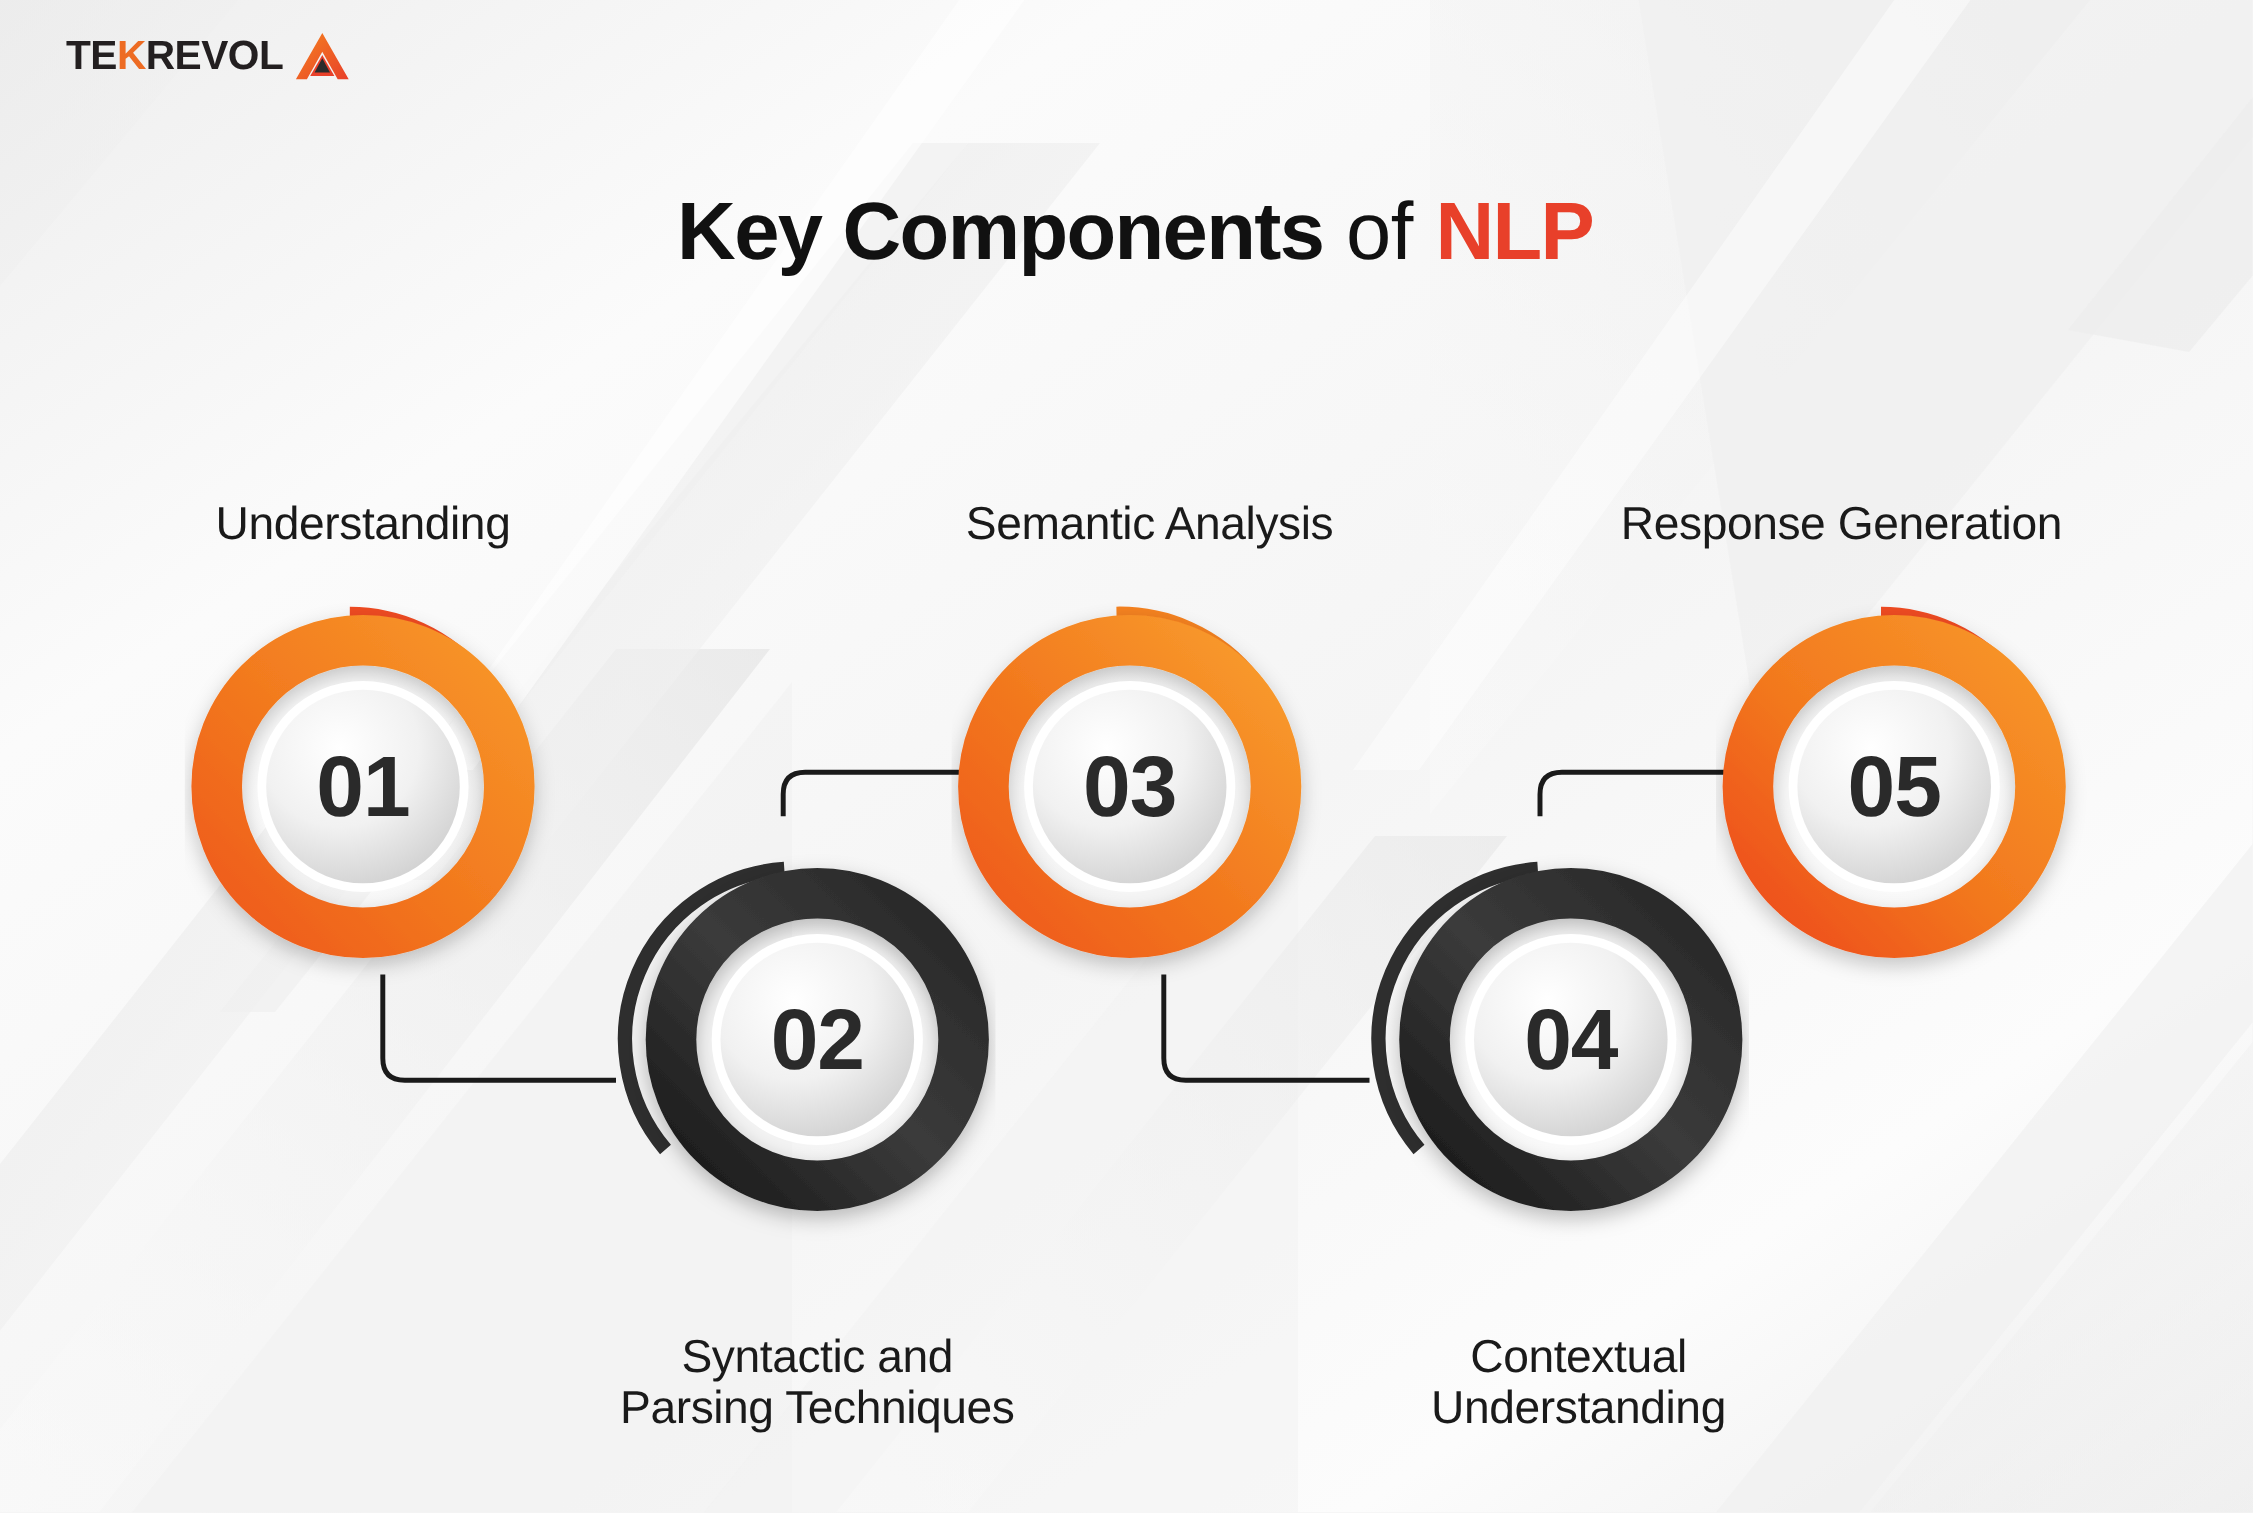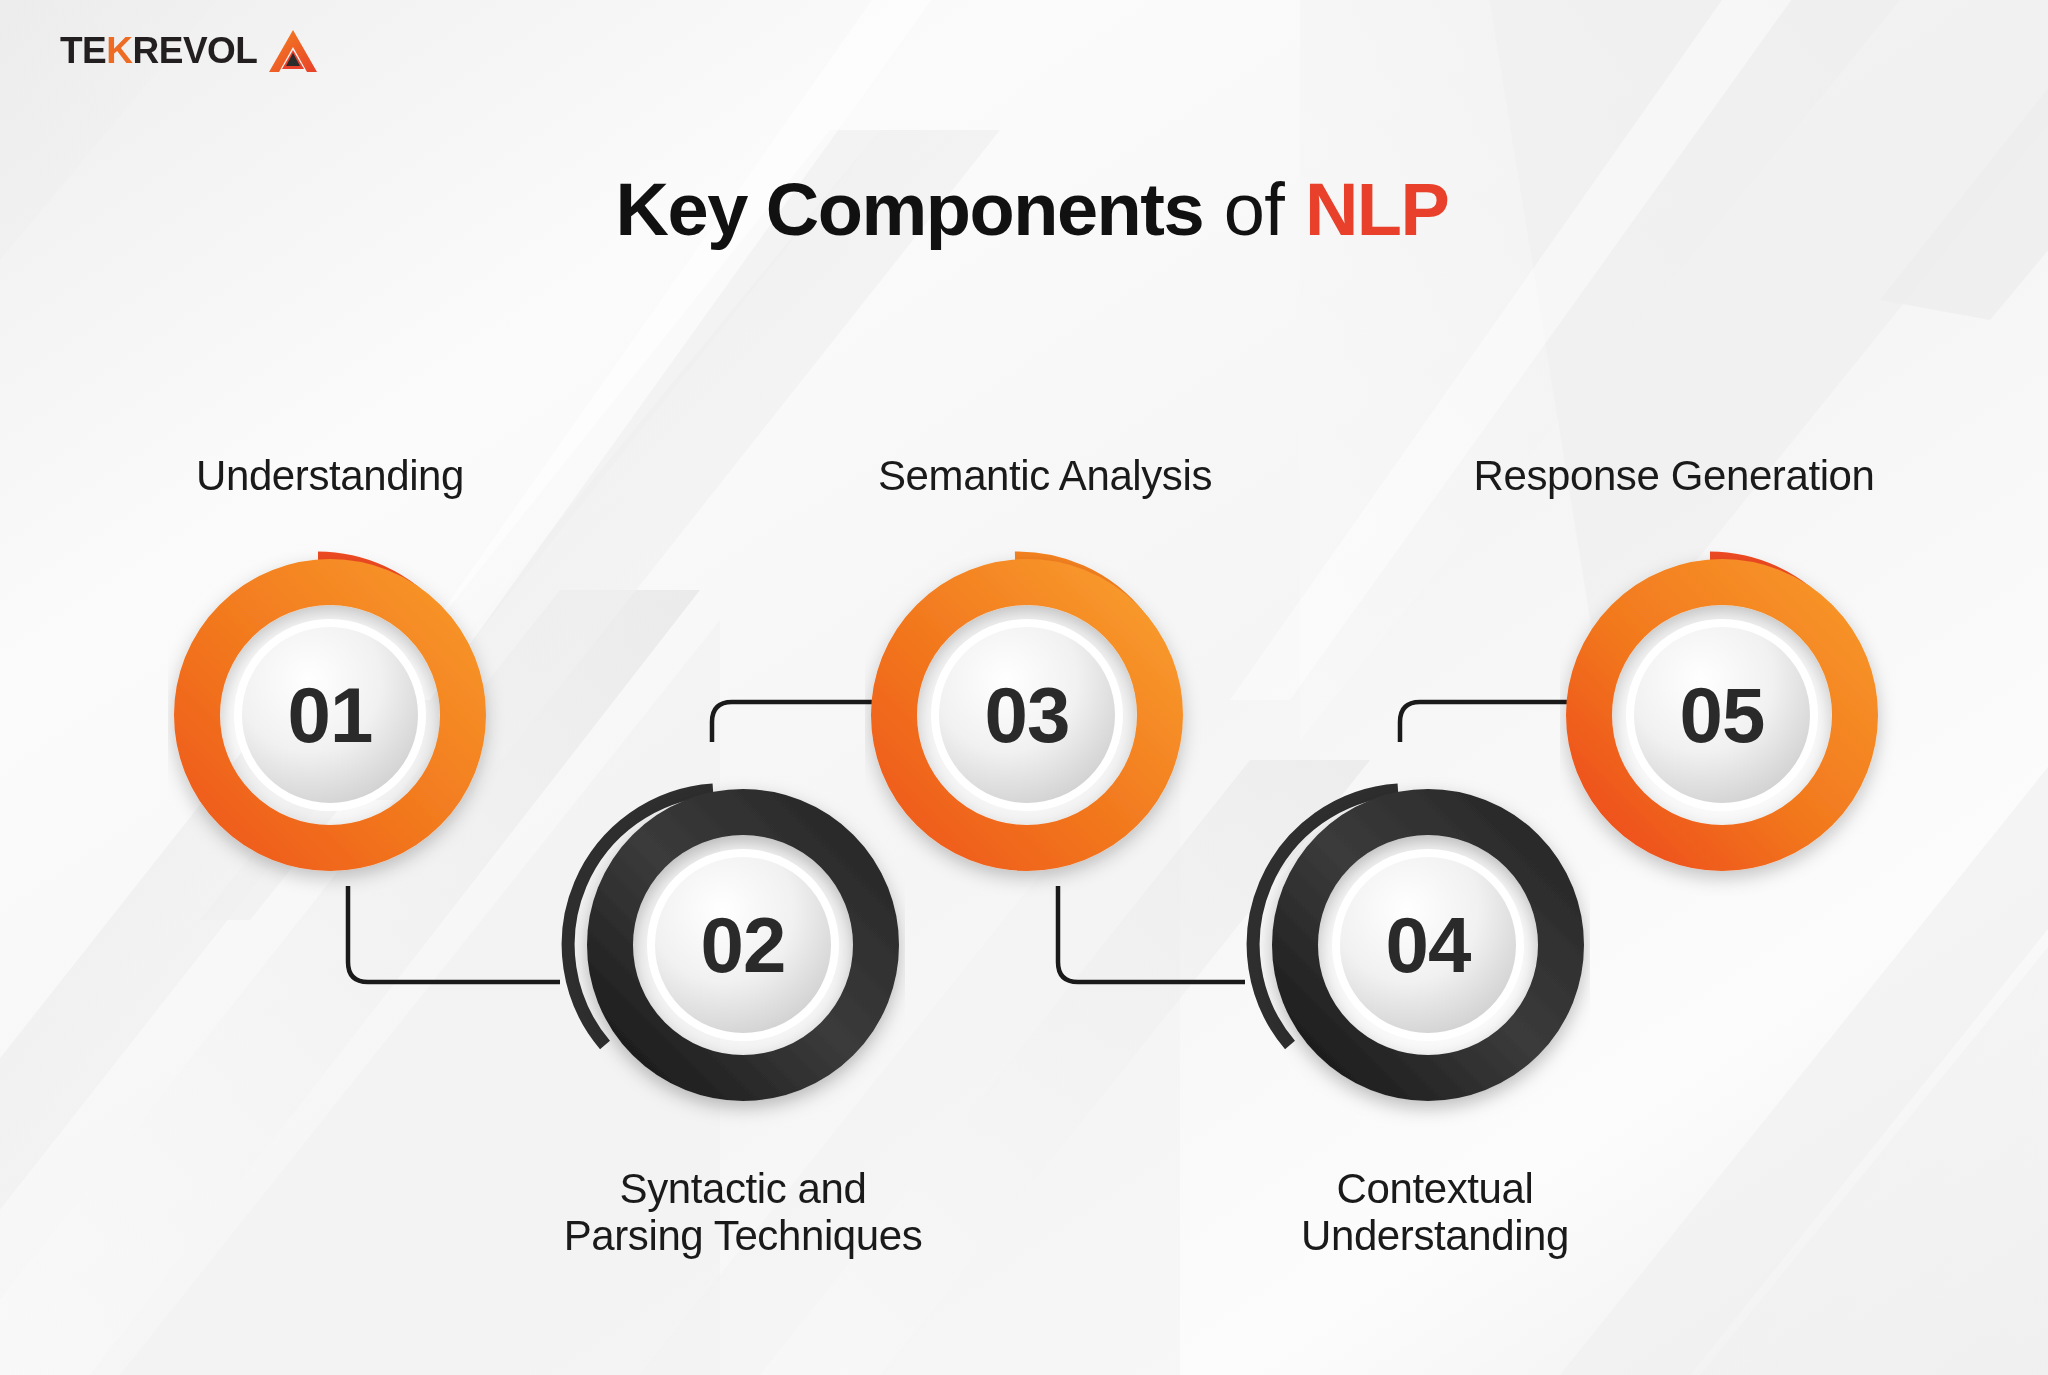--- a/index.html
+++ b/index.html
@@ -93,21 +93,21 @@
     position: absolute;
     text-align: center;
     font-family: "Liberation Sans", sans-serif;
     font-size: 42px;
     line-height: 1.12;
     letter-spacing: -0.4px;
     color: #1a1a1a;
     white-space: pre-line;
   }
   .label-top   { width: 520px; }
-  .label-bottom{ width: 520px; }
+  .label-bottom{ width: 520px; margin-top: 44px; }
 
   .connectors {
     position: absolute;
     inset: 0;
     pointer-events: none;
   }
 </style>
 </head>
 <body>
 

